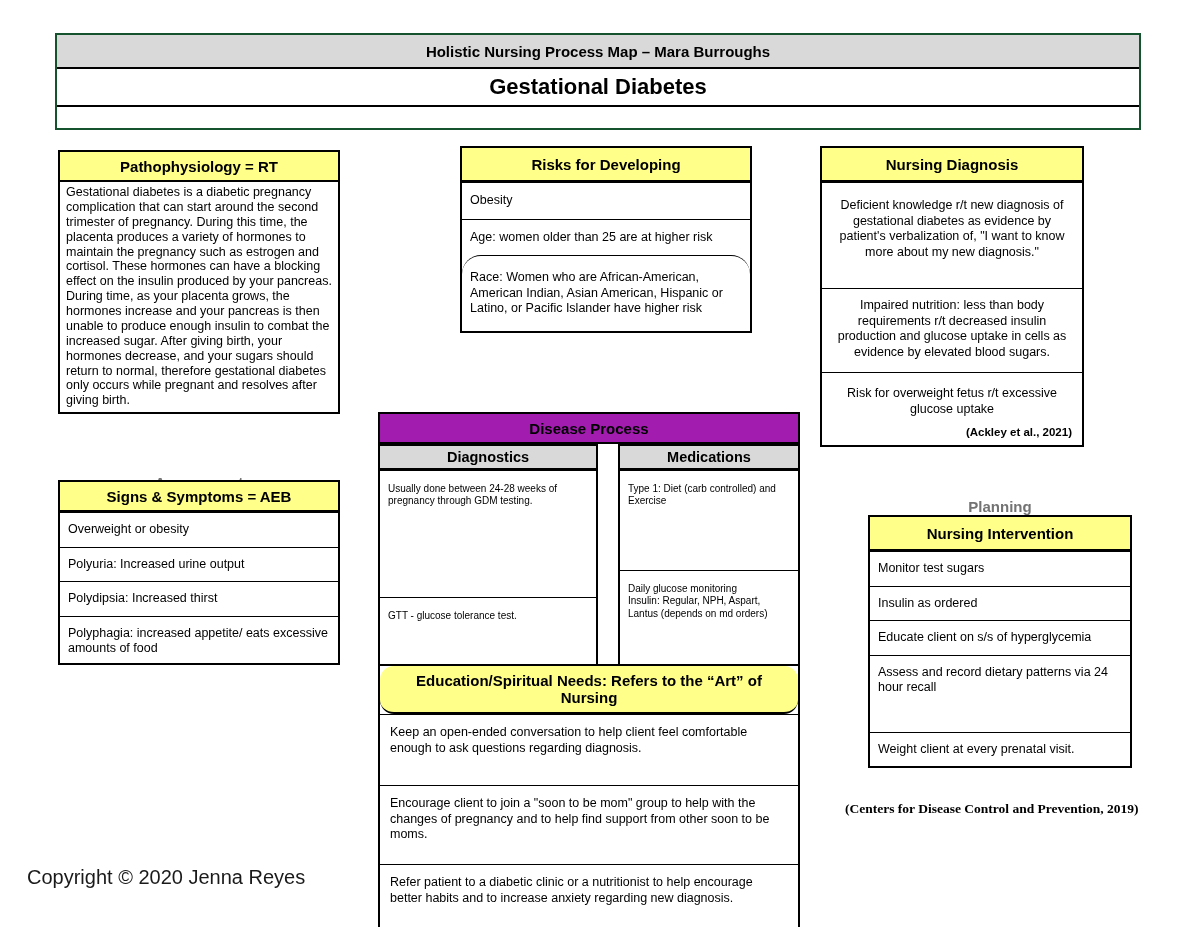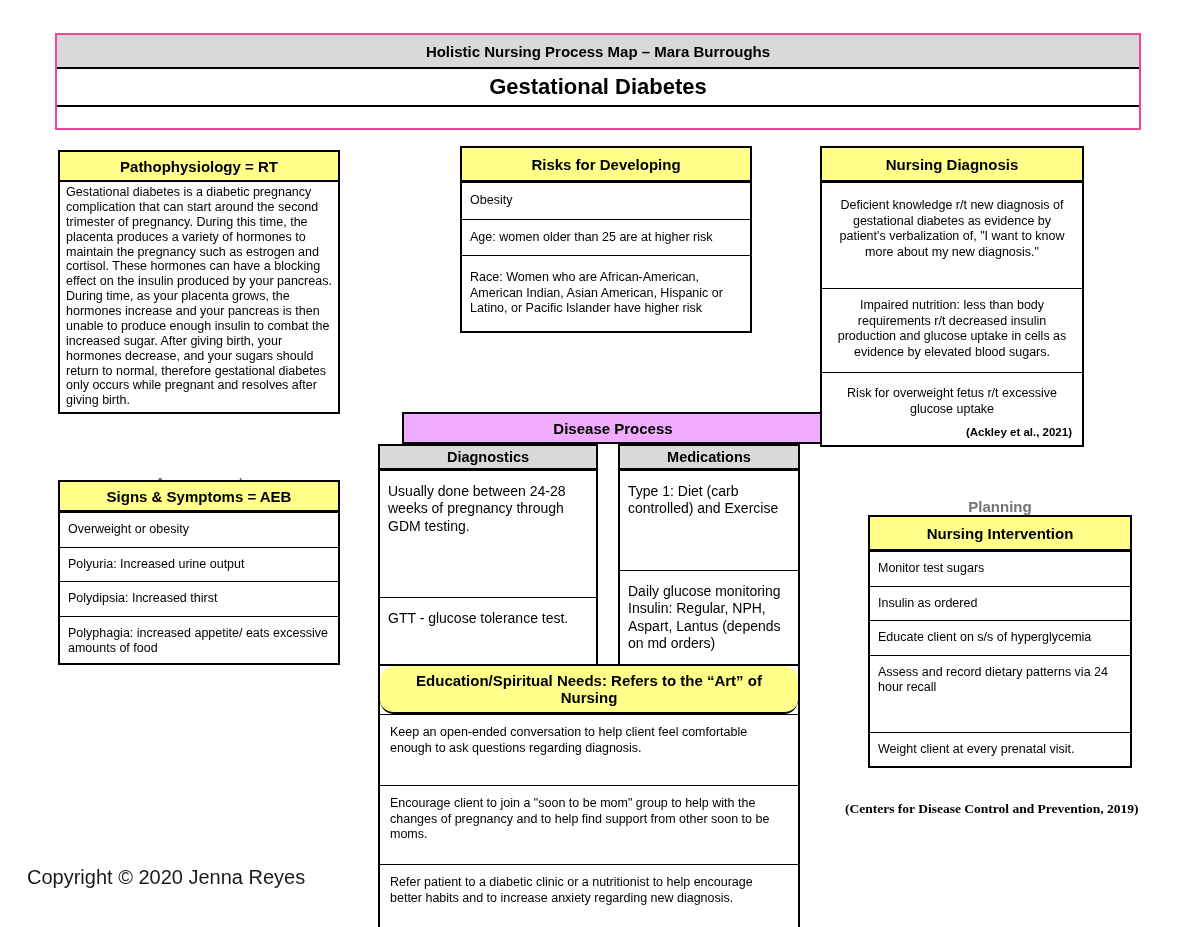--- a/index.html
+++ b/index.html
@@ -3,21 +3,21 @@
 <meta charset="utf-8">
 <style>
   html,body{margin:0;padding:0;background:#ffffff;}
   .page{
     position:relative;width:1200px;height:927px;background:#ffffff;overflow:hidden;
     font-family:"Liberation Sans","DejaVu Sans",sans-serif;color:#000;
   }
   .abs{position:absolute;box-sizing:border-box;}
 
   
-  .hdr-table{left:55px;top:33px;width:1086px;border:2px solid #ec4899;background:#fff;}
+  .hdr-table{left:55px;top:33px;width:1086px;border:2px solid #14532d;background:#fff;}
   .hdr-row1{background:#d9d9d9;border-bottom:2px solid #000;height:32px;
     display:flex;align-items:center;justify-content:center;font-weight:bold;font-size:15px;}
   .hdr-row2{background:#fff;border-bottom:2px solid #000;height:36px;
     display:flex;align-items:center;justify-content:center;font-weight:bold;font-size:22px;}
   .hdr-row3{background:#fff;height:21px;}
 
   
   .ybox{border:2px solid #000;background:#fff;}
   .ybox .ytitle{
     background:#ffff8a;border-bottom:2px solid #000;
@@ -28,26 +28,26 @@
   .row:first-of-type{border-top:none;}
 
   .blue-label{
     color:#737373;font-weight:bold;font-size:15px;text-align:center;margin-top:24px;
   }
 
   
   .patho-body{font-size:12.5px;line-height:1.19;padding:3px 6px 4px 6px;}
 
   
-  .dp-head{left:378px;top:412px;width:422px;border:2px solid #000;background:#f0abfc;
-    display:flex;align-items:center;justify-content:center;font-weight:bold;font-size:15px;height:32px;margin-left:24px;}
+  .dp-head{left:378px;top:412px;width:422px;border:2px solid #000;background:#a21caf;
+    display:flex;align-items:center;justify-content:center;font-weight:bold;font-size:15px;height:32px;}
   .sub-table{border:2px solid #000;background:#fff;}
   .sub-title{background:#d9d9d9;border-bottom:2px solid #000;height:22px;
     display:flex;align-items:center;justify-content:center;font-weight:bold;font-size:14.5px;}
-  .sub-cell{font-size:14px;line-height:1.24;padding:12px 8px;border-top:1.5px solid #000;white-space:pre-line;}
+  .sub-cell{font-size:10px;line-height:1.24;padding:12px 8px;border-top:1.5px solid #000;white-space:pre-line;}
   .sub-cell:first-of-type{border-top:none;}
 
   
   .center-row{text-align:center;}
   .ackley{ text-align:right;font-weight:bold;font-size:11.5px;margin-top:8px;}
 
   .cdc{font-weight:bold;font-size:13.5px;line-height:1.35;}
   .copyright{font-size:20px;color:#1a1a1a;}
 </style>
 </head>
@@ -73,21 +73,21 @@
     <div class="row">Overweight or obesity</div>
     <div class="row">Polyuria: Increased urine output</div>
     <div class="row">Polydipsia: Increased thirst</div>
     <div class="row" style="padding-bottom:6px;">Polyphagia: increased appetite/ eats excessive amounts of food</div>
   </div>
 
   <div class="abs ybox" style="left:460px;top:146px;width:292px;">
     <div class="ytitle" style="min-height:24px;">Risks for Developing</div>
     <div class="row" style="padding:10px 8px;">Obesity</div>
     <div class="row" style="padding:10px 8px;">Age: women older than 25 are at higher risk</div>
-    <div class="row" style="padding:14px 8px;">Race: Women who are African-American, American Indian, Asian American, Hispanic or Latino, or Pacific Islander have higher risk</div>
+    <div class="row" style="padding:14px 8px;border-radius:19px;">Race: Women who are African-American, American Indian, Asian American, Hispanic or Latino, or Pacific Islander have higher risk</div>
   </div>
 
   <div class="abs blue-label" style="left:378px;top:385px;width:422px;">Diagnosing</div>
 
   <div class="abs dp-head">Disease Process</div>
 
   <div class="abs sub-table" style="left:378px;top:444px;width:220px;">
     <div class="sub-title">Diagnostics</div>
     <div class="sub-cell" style="min-height:75px;">Usually done between 24-28 weeks of pregnancy through GDM testing.</div>
     <div class="sub-cell" style="min-height:93px;margin-top:27px;">GTT - glucose tolerance test.</div>

